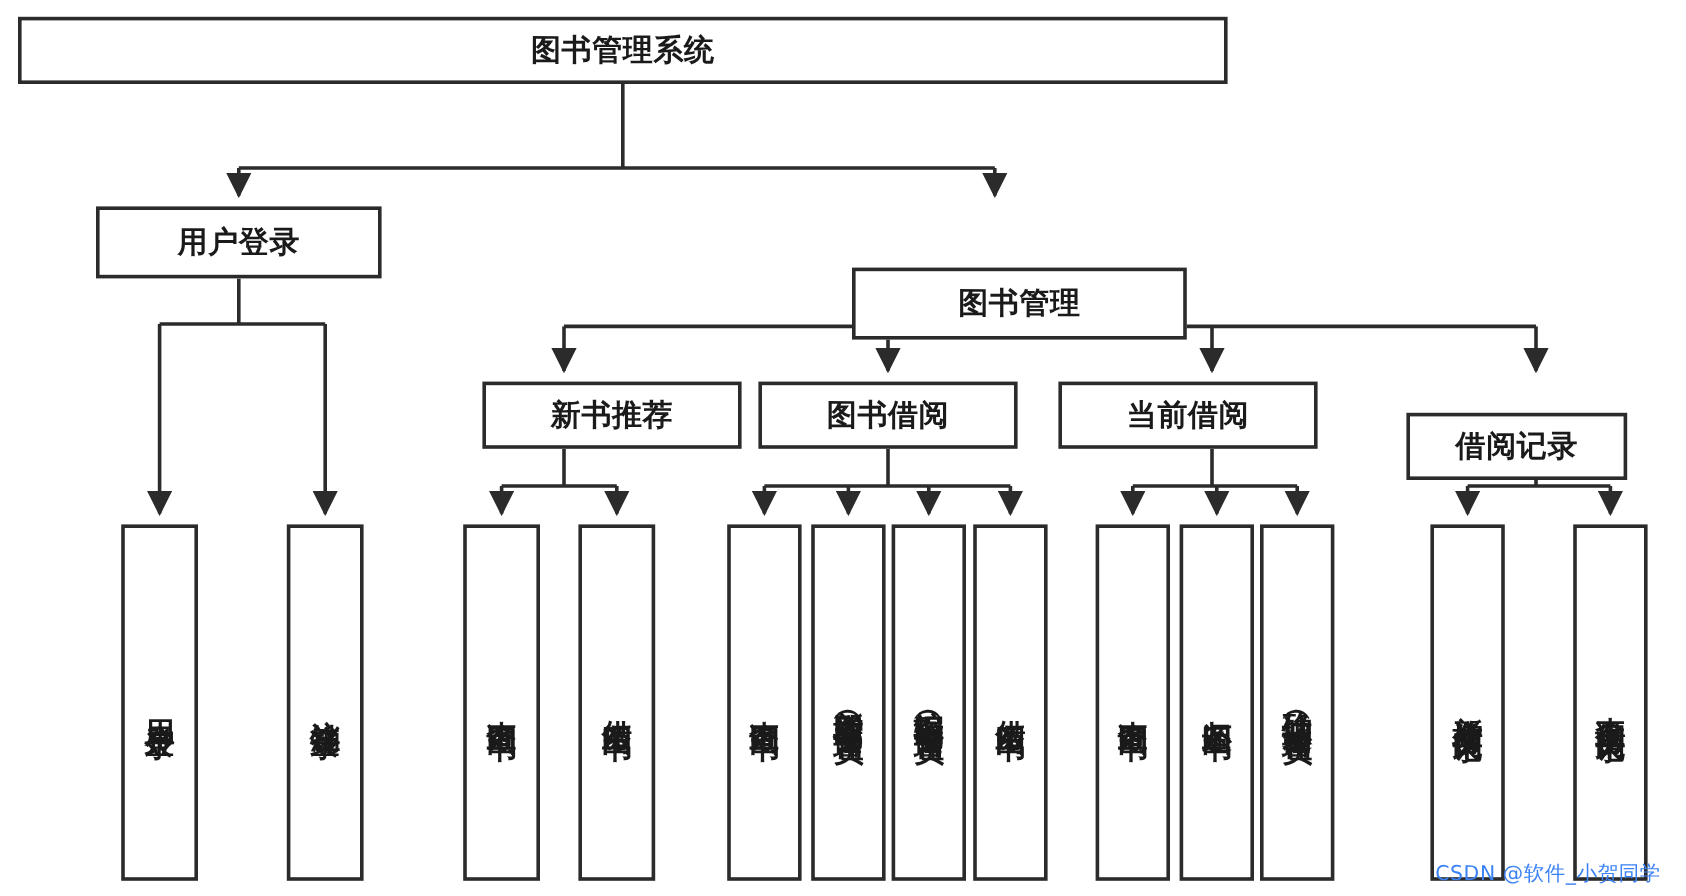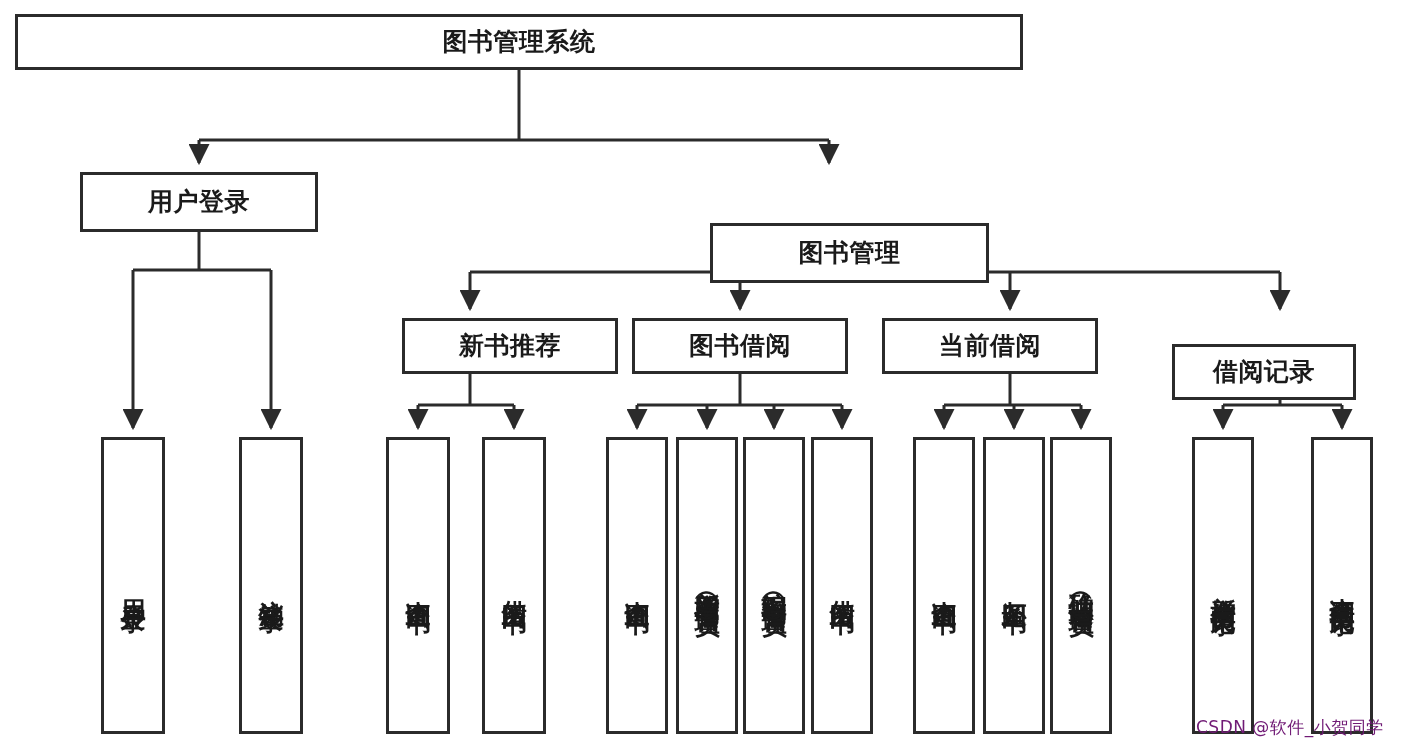--- a/index.html
+++ b/index.html
@@ -63,21 +63,21 @@
     writing-mode: vertical-rl;
     text-orientation: upright;
     font-size: 25px;
     line-height: 1.25;
     letter-spacing: 3px;
     max-height: 100%;
   }
   .watermark {
     position: absolute;
     font-size: 17px;
-    color: #701a75;
+    color: #3b82f6;
     white-space: nowrap;
     letter-spacing: 0.5px;
   }
 </style>
 </head>
 <body>
 
 <div id="canvas">
 
   <svg class="lines" viewBox="0 0 1405 747" xmlns="http://www.w3.org/2000/svg">

